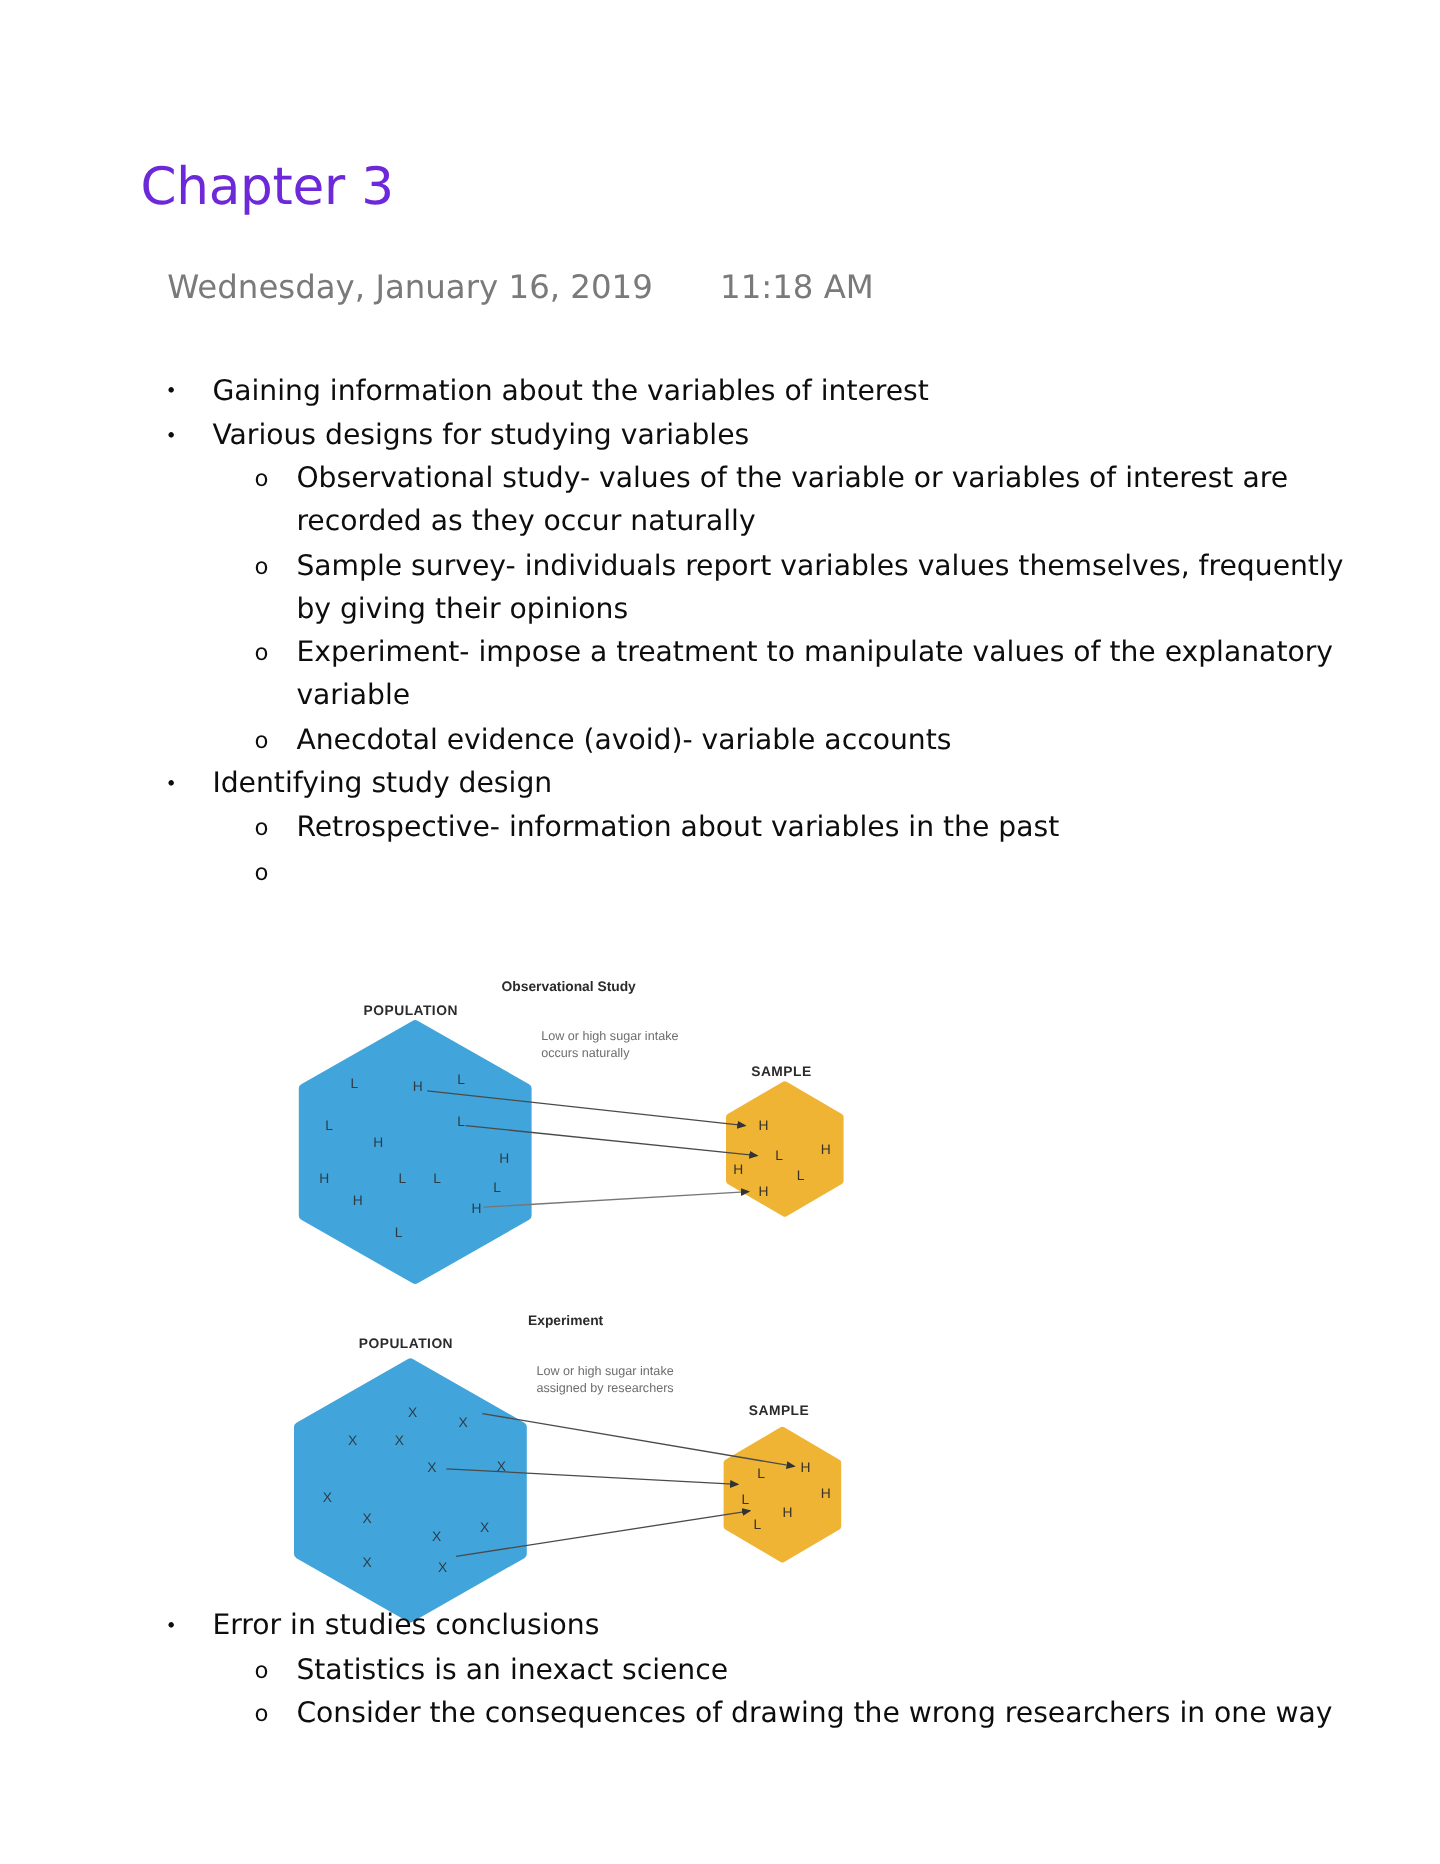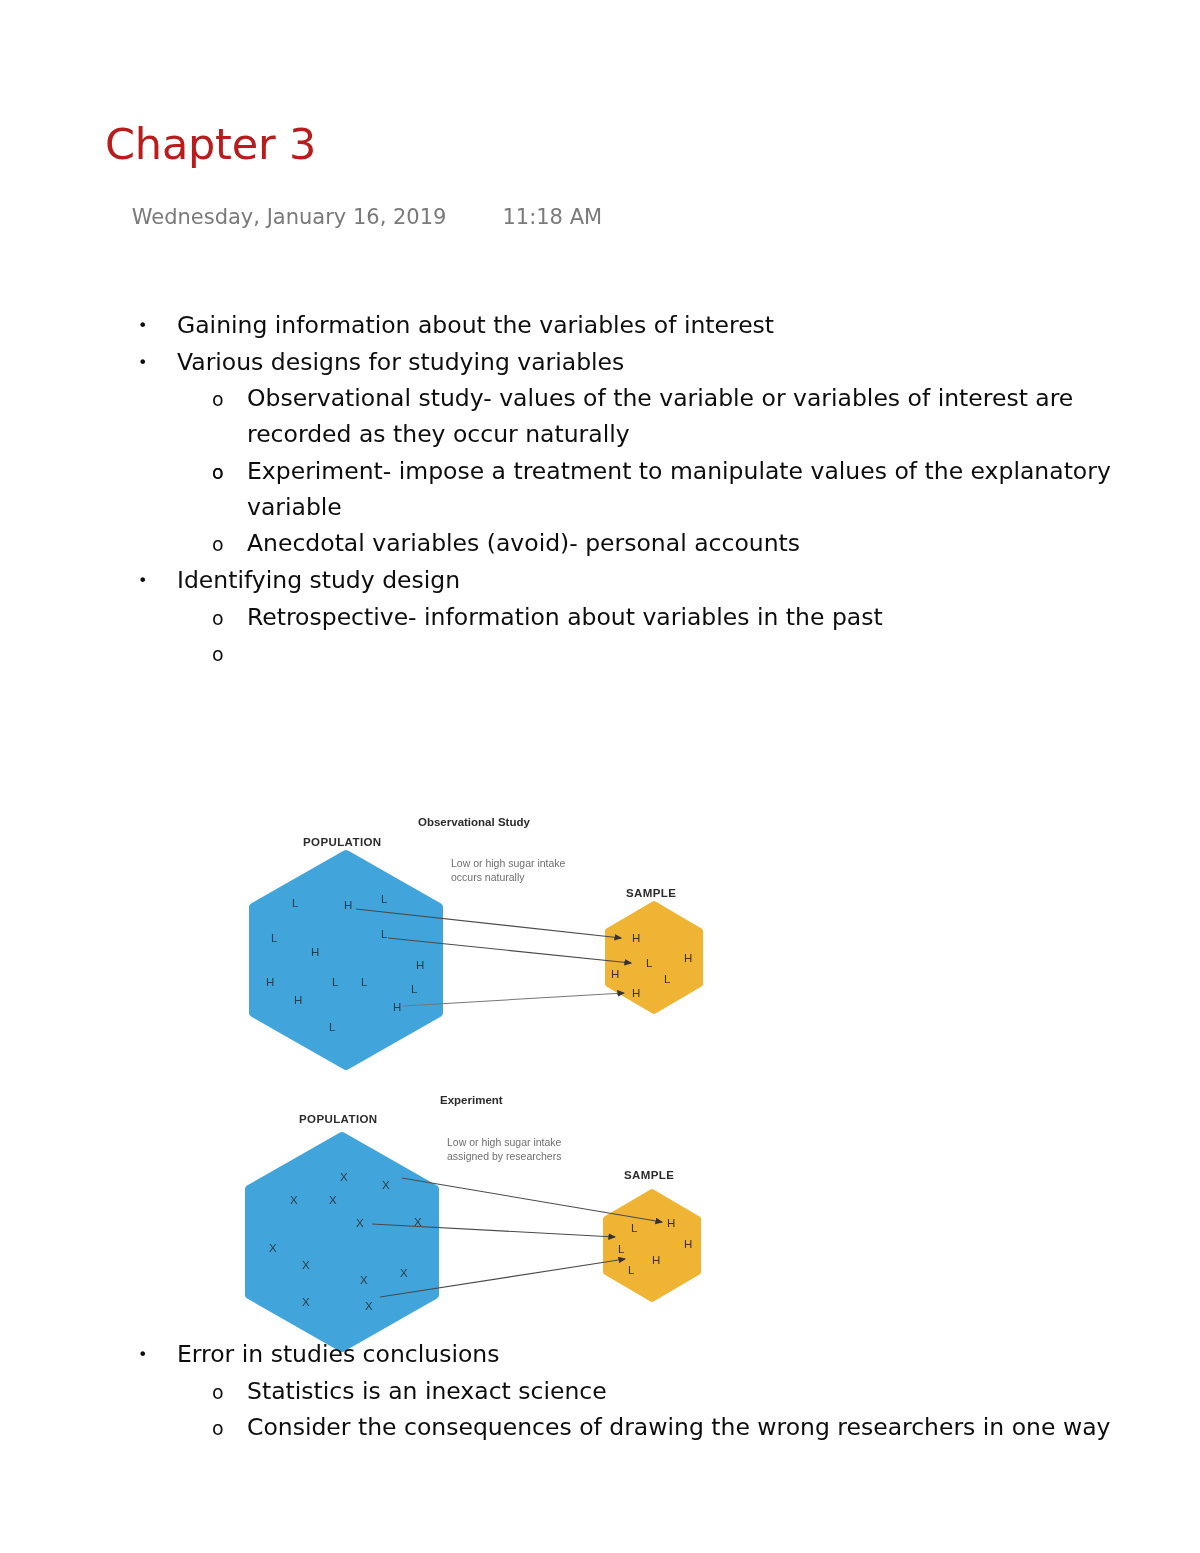--- a/index.html
+++ b/index.html
@@ -21,27 +21,27 @@
     position: absolute;
     left: 105px;
     top: 122px;
     width: 1000px;
   }
   .doc-title {
     font-family: "DejaVu Sans", sans-serif;
     font-size: 43px;
     font-weight: 400;
     line-height: 1.05;
-    color: #b91c1c;
+    color: #6d28d9;
     letter-spacing: -0.2px;
-    margin: 0;
+    margin: 12px;
   }
   .doc-meta {
     margin-top: 14px;
-    font-size: 21px;
+    font-size: 27px;
     color: #7a7a7a;
     font-family: "DejaVu Sans", sans-serif;
     white-space: pre;
   }
   .doc-meta .meta-time {
     display: inline-block;
     margin-left: 56px;
   }
 
   
@@ -145,28 +145,29 @@
   <div class="li li-l1">
     <span class="marker">•</span>
     <span class="txt">Various designs for studying variables</span>
   </div>
   <div class="li li-l2">
     <span class="marker">o</span>
     <span class="txt">Observational study- values of the variable or variables of interest are recorded as they occur naturally</span>
   </div>
   <div class="li li-l2">
     <span class="marker">o</span>
+    <span class="txt">Sample survey- individuals report variables values themselves, frequently by giving their opinions</span>
   </div>
   <div class="li li-l2">
     <span class="marker">o</span>
     <span class="txt">Experiment- impose a treatment to manipulate values of the explanatory variable</span>
   </div>
   <div class="li li-l2">
     <span class="marker">o</span>
-    <span class="txt">Anecdotal variables (avoid)- personal accounts</span>
+    <span class="txt">Anecdotal evidence (avoid)- variable accounts</span>
   </div>
   <div class="li li-l1">
     <span class="marker">•</span>
     <span class="txt">Identifying study design</span>
   </div>
   <div class="li li-l2">
     <span class="marker">o</span>
     <span class="txt">Retrospective- information about variables in the past</span>
   </div>
   <div class="li li-l2">

